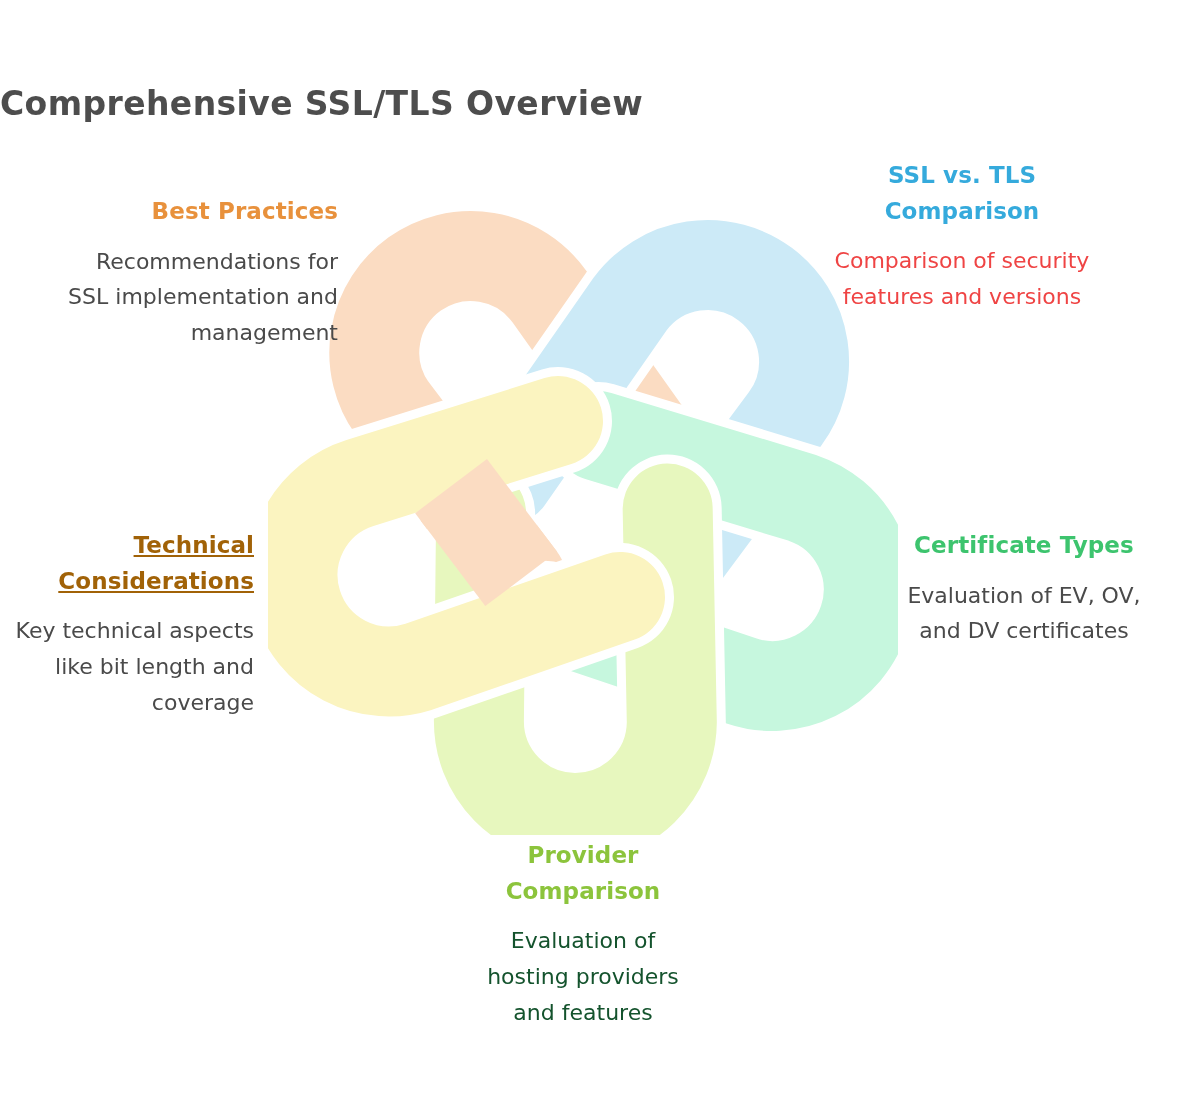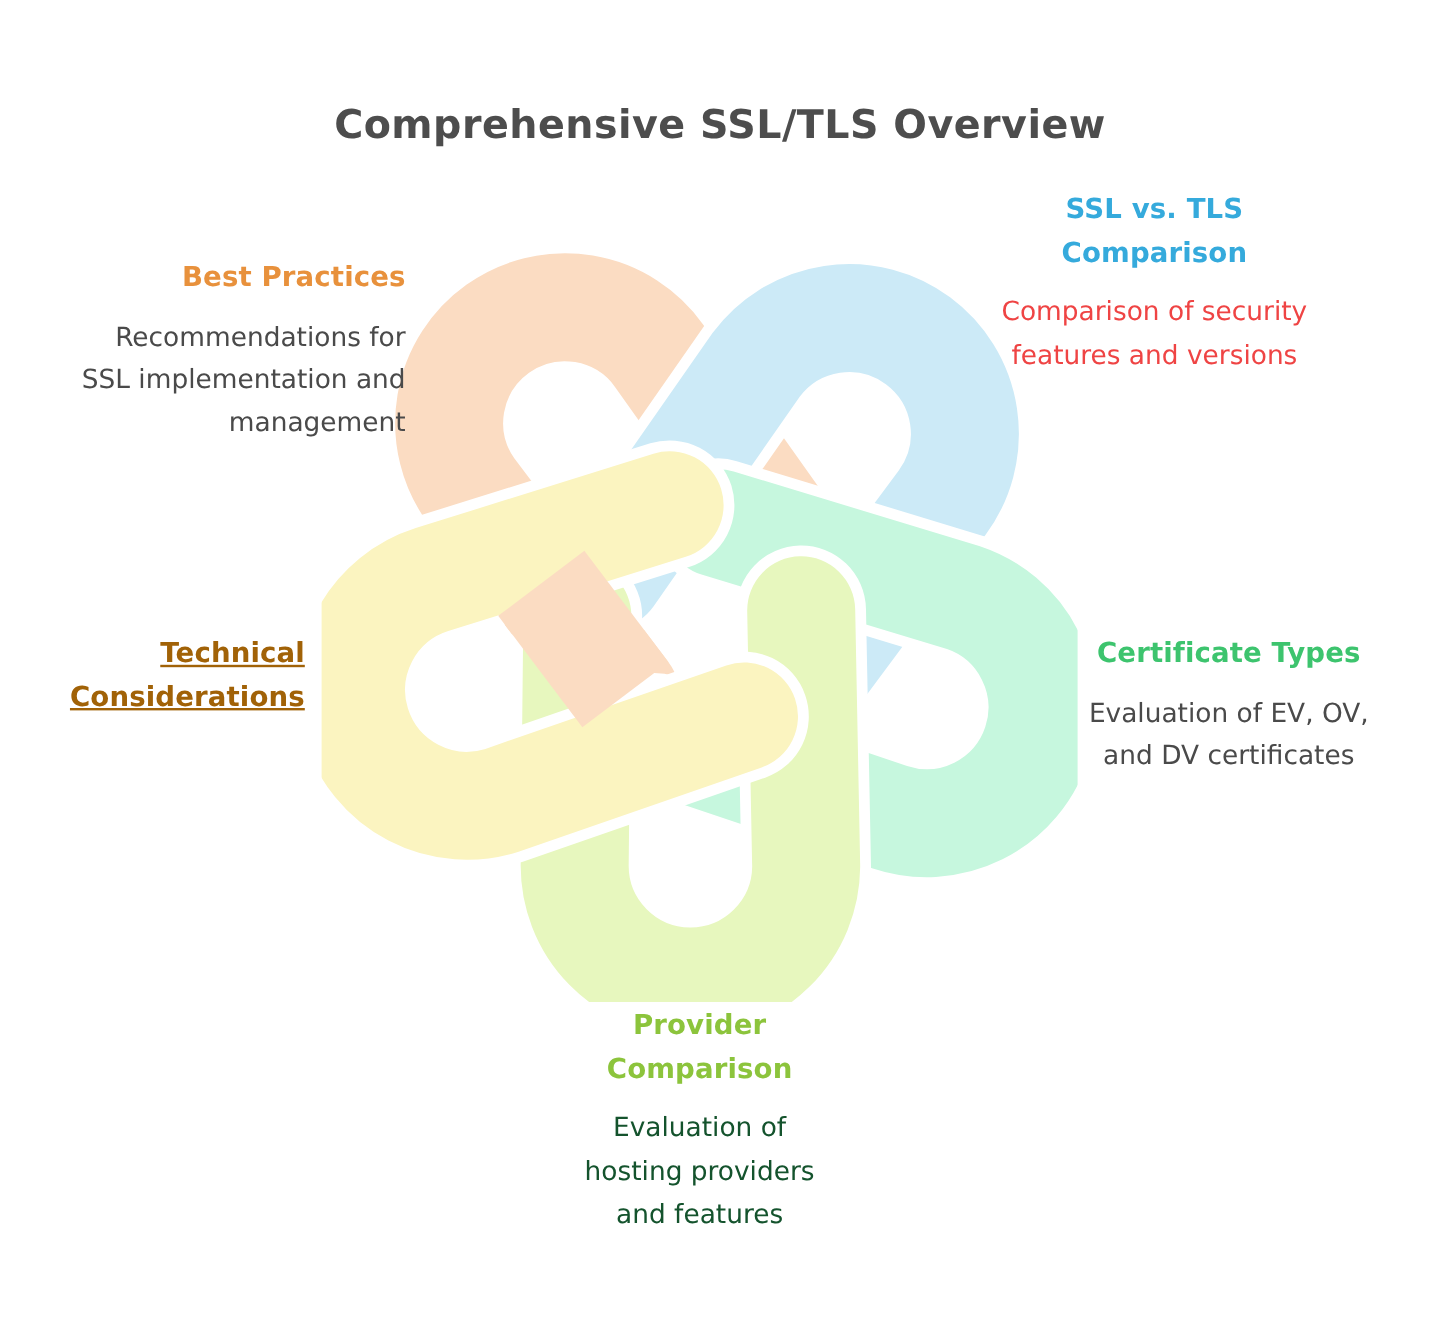--- a/index.html
+++ b/index.html
@@ -22,21 +22,21 @@
     height: 1109px;
     background: #ffffff;
   }
 
   
   .page-title {
     position: absolute;
     left: 0;
     top: 62px;
     width: 1200px;
-    text-align: center;
+    text-align: left;
     font-family: "DejaVu Sans", sans-serif;
     font-size: 33px;
     font-weight: bold;
     letter-spacing: 0.4px;
     color: #4d4d4d;
     white-space: nowrap;
   }
 
   
   .knot-wrap {
@@ -67,21 +67,21 @@
     line-height: 1.62;
     color: #4a4a4a;
     margin: 0;
   }
 
   .align-right  { text-align: right; }
   .align-left   { text-align: center; }
   .align-center { text-align: center; }
 
   
-  #node-best-practices      { left: 58px;  top: 194px; width: 280px; margin-top: 20px; }
+  #node-best-practices      { left: 58px;  top: 194px; width: 280px; }
   #node-ssl-vs-tls          { left: 828px; top: 158px; width: 268px; }
   #node-technical           { left: 8px;   top: 528px; width: 246px; }
   #node-certificate-types   { left: 904px; top: 528px; width: 240px; }
   #node-provider-comparison { left: 468px; top: 838px; width: 230px; }
 </style>
 </head>
 <body style="background: rgb(255, 255, 255);">
 
 <div id="page-root" style="background: rgb(255, 255, 255);">
 
@@ -154,20 +154,21 @@
     <div class="node-body" style="color: rgb(74, 74, 74);">Recommendations for SSL implementation and management</div>
   </div>
 
   <div class="node align-left" id="node-ssl-vs-tls">
     <div class="node-heading" style="color: rgb(53, 170, 220);">SSL vs. TLS Comparison</div>
     <div class="node-body" style="color: #ef4444;">Comparison of security features and versions</div>
   </div>
 
   <div class="node align-right" id="node-technical">
     <div class="node-heading" style="color: #a16207; text-decoration: underline;">Technical Considerations</div>
+    <div class="node-body" style="color: rgb(74, 74, 74);">Key technical aspects like bit length and coverage</div>
   </div>
 
   <div class="node align-left" id="node-certificate-types">
     <div class="node-heading" style="color: rgb(61, 196, 110);">Certificate Types</div>
     <div class="node-body" style="color: rgb(74, 74, 74);">Evaluation of EV, OV, and DV certificates</div>
   </div>
 
   <div class="node align-center" id="node-provider-comparison">
     <div class="node-heading" style="color: rgb(140, 196, 60);">Provider Comparison</div>
     <div class="node-body" style="color: #14532d;">Evaluation of hosting providers and features</div>

